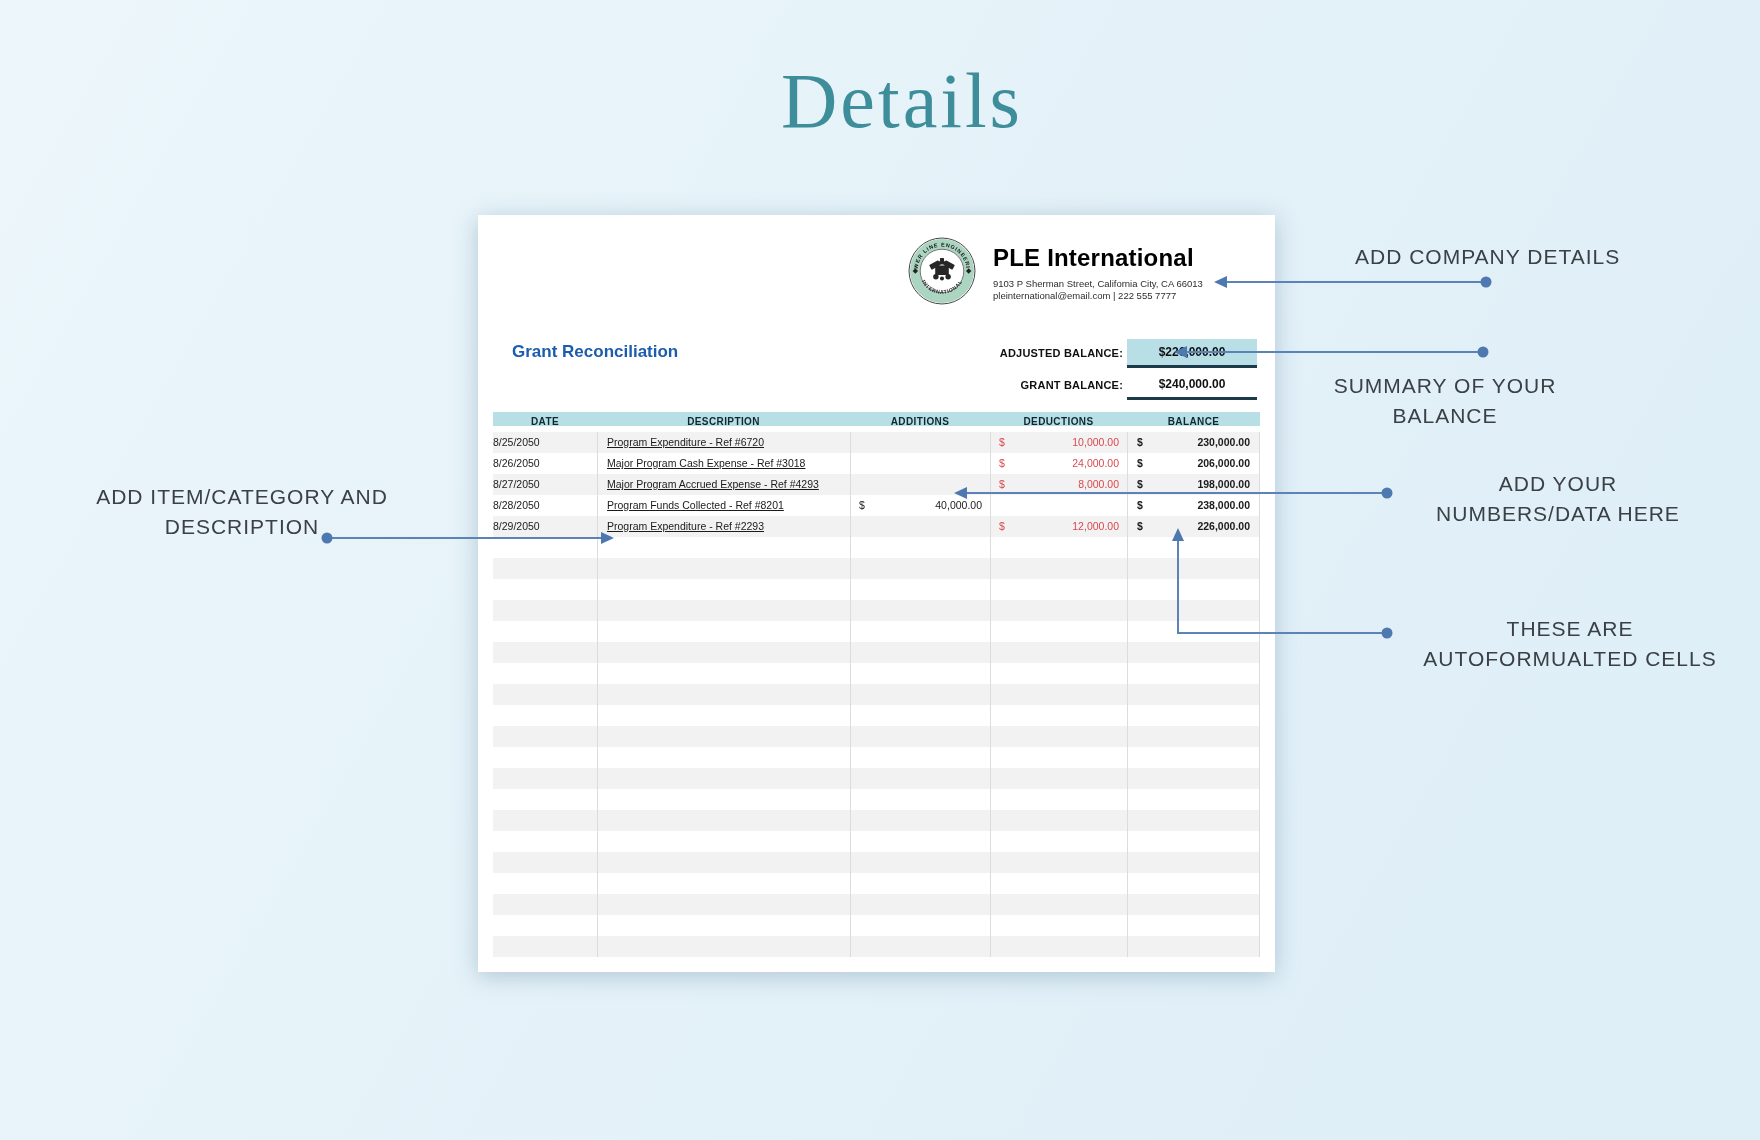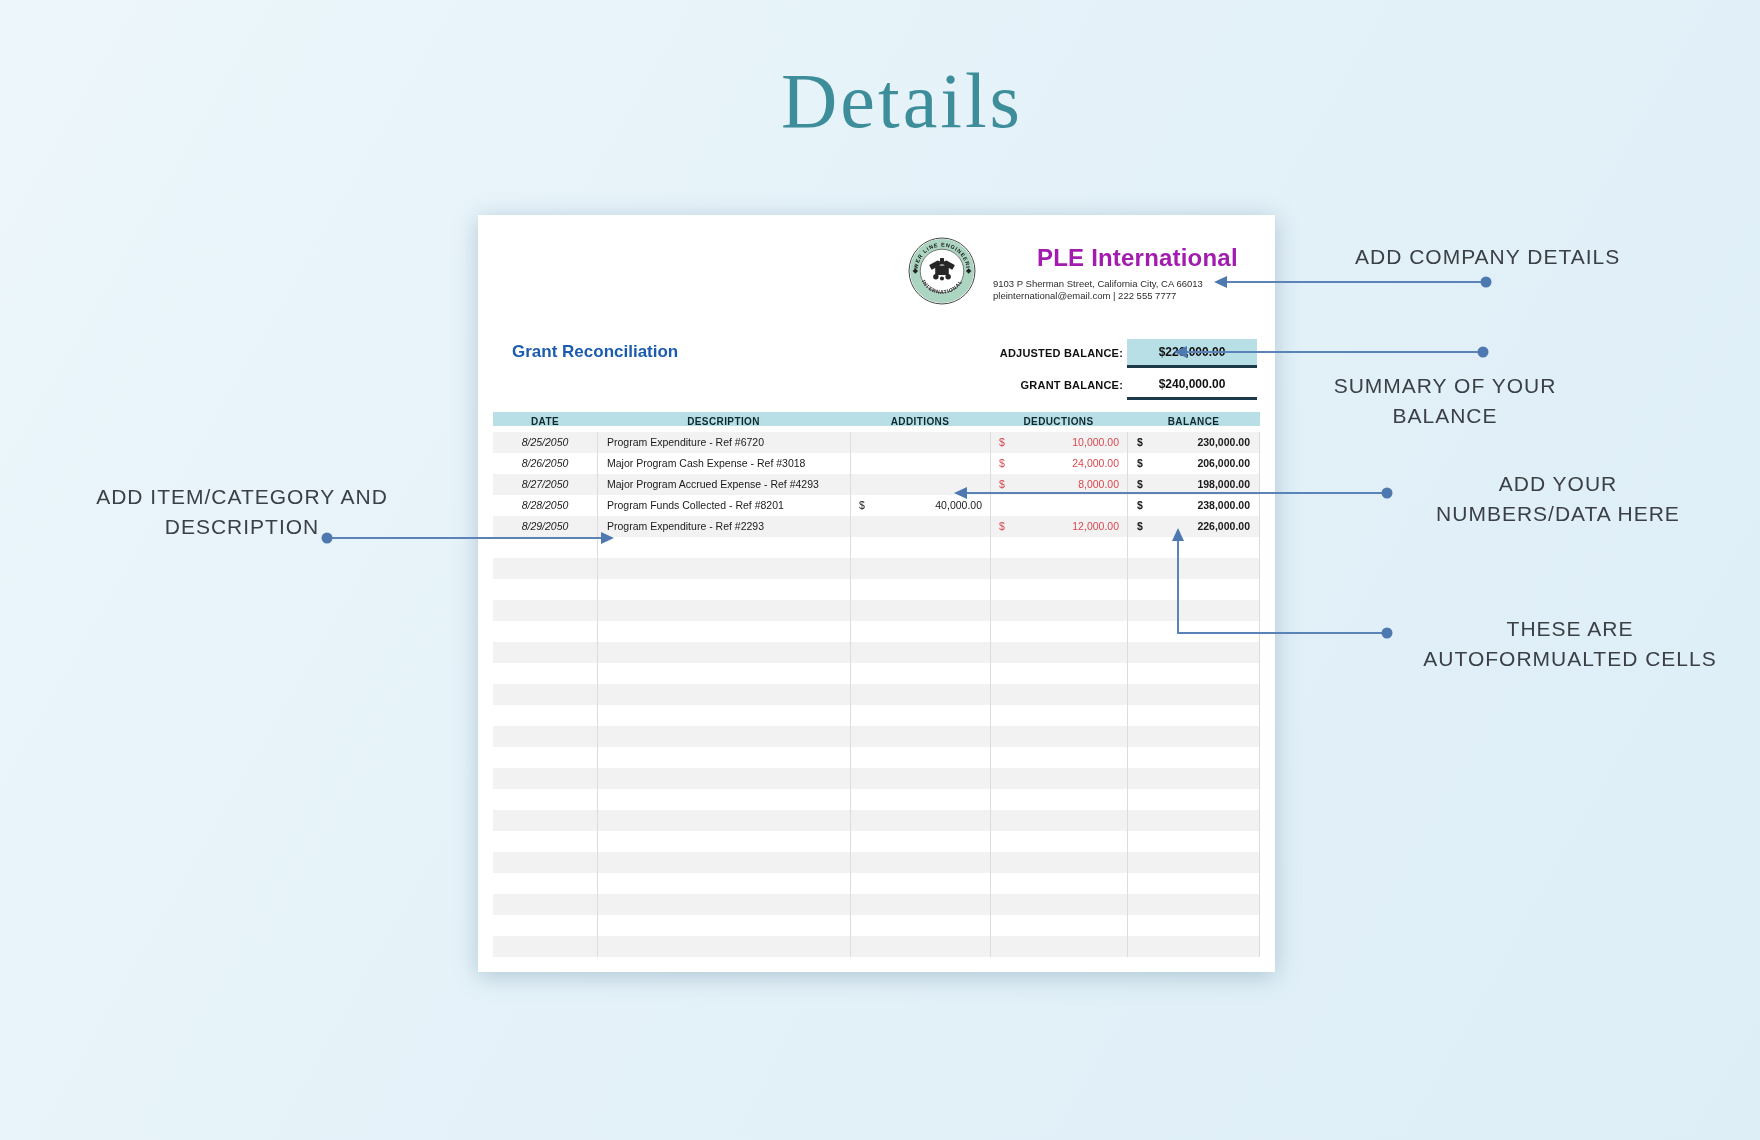--- a/index.html
+++ b/index.html
@@ -14,40 +14,40 @@
     font-family:"Liberation Serif","DejaVu Serif",serif;
     font-size:78px;font-weight:400;color:#3d8e9a;letter-spacing:3px;
   }
   
   .page{
     position:absolute;left:478px;top:215px;width:797px;height:757px;
     background:#ffffff;box-shadow:0 4px 22px rgba(90,130,155,.38);
   }
   .logo{position:absolute;left:430px;top:22px;width:68px;height:68px;}
   .company{position:absolute;left:515px;top:29px;}
-  .company-name{font-size:24px;font-weight:bold;color:#a21caf;letter-spacing:.2px;margin-left:44px;}
+  .company-name{font-size:24px;font-weight:bold;color:#000000;letter-spacing:.2px;}
   .company-sub{margin-top:6px;font-size:9.5px;color:#2d2d2d;line-height:11.5px;}
   .sheet-title{position:absolute;left:34px;top:127px;font-size:17px;font-weight:bold;color:#1c5cae;}
   .sum-label{position:absolute;left:430px;width:215px;height:29px;line-height:29px;
     text-align:right;font-size:11px;font-weight:bold;color:#101010;letter-spacing:.2px;}
   .sum-box{position:absolute;left:649px;width:130px;height:29px;line-height:26px;
     box-sizing:border-box;border-bottom:3px solid #1d3a4a;text-align:center;
     font-size:12px;font-weight:bold;color:#101010;}
   .sum-box.hl{background:#b8dfe5;}
   .thead{position:absolute;left:15px;top:197px;width:767px;height:14px;background:#b8dfe5;display:flex;}
   .th{height:20px;line-height:20px;font-size:10px;font-weight:bold;color:#0f2830;
     text-align:center;letter-spacing:.4px;}
   .w-date{width:104px;} .w-desc{width:253px;} .w-add{width:140px;} .w-ded{width:137px;} .w-bal{width:133px;}
   #rows{position:absolute;left:15px;top:217px;width:767px;}
   .row{display:flex;height:21px;}
   .row.alt{background:#f2f2f3;}
   .cell{box-sizing:border-box;height:21px;line-height:21px;font-size:10.5px;color:#1b1b1b;
     border-left:1px solid #dcdcdc;overflow:hidden;white-space:nowrap;}
-  .c-date{width:104px;text-align:center;border-left:none;font-style:italic;}
-  .c-desc{width:253px;padding-left:9px;}
+  .c-date{width:104px;text-align:left;border-left:none;}
+  .c-desc{width:253px;padding-left:9px;text-decoration:underline;}
   .c-add{width:140px;display:flex;justify-content:space-between;padding:0 8px;}
   .c-ded{width:137px;display:flex;justify-content:space-between;padding:0 8px;color:#d9484e;}
   .c-bal{width:133px;display:flex;justify-content:space-between;padding:0 9px;font-weight:bold;border-right:1px solid #dcdcdc;}
   
   .annot{position:absolute;font-size:21px;color:#3b4046;letter-spacing:1px;line-height:30px;text-align:center;}
   .connectors{position:absolute;left:0;top:0;z-index:6;pointer-events:none;}
 </style>
 </head>
 <body>
 

